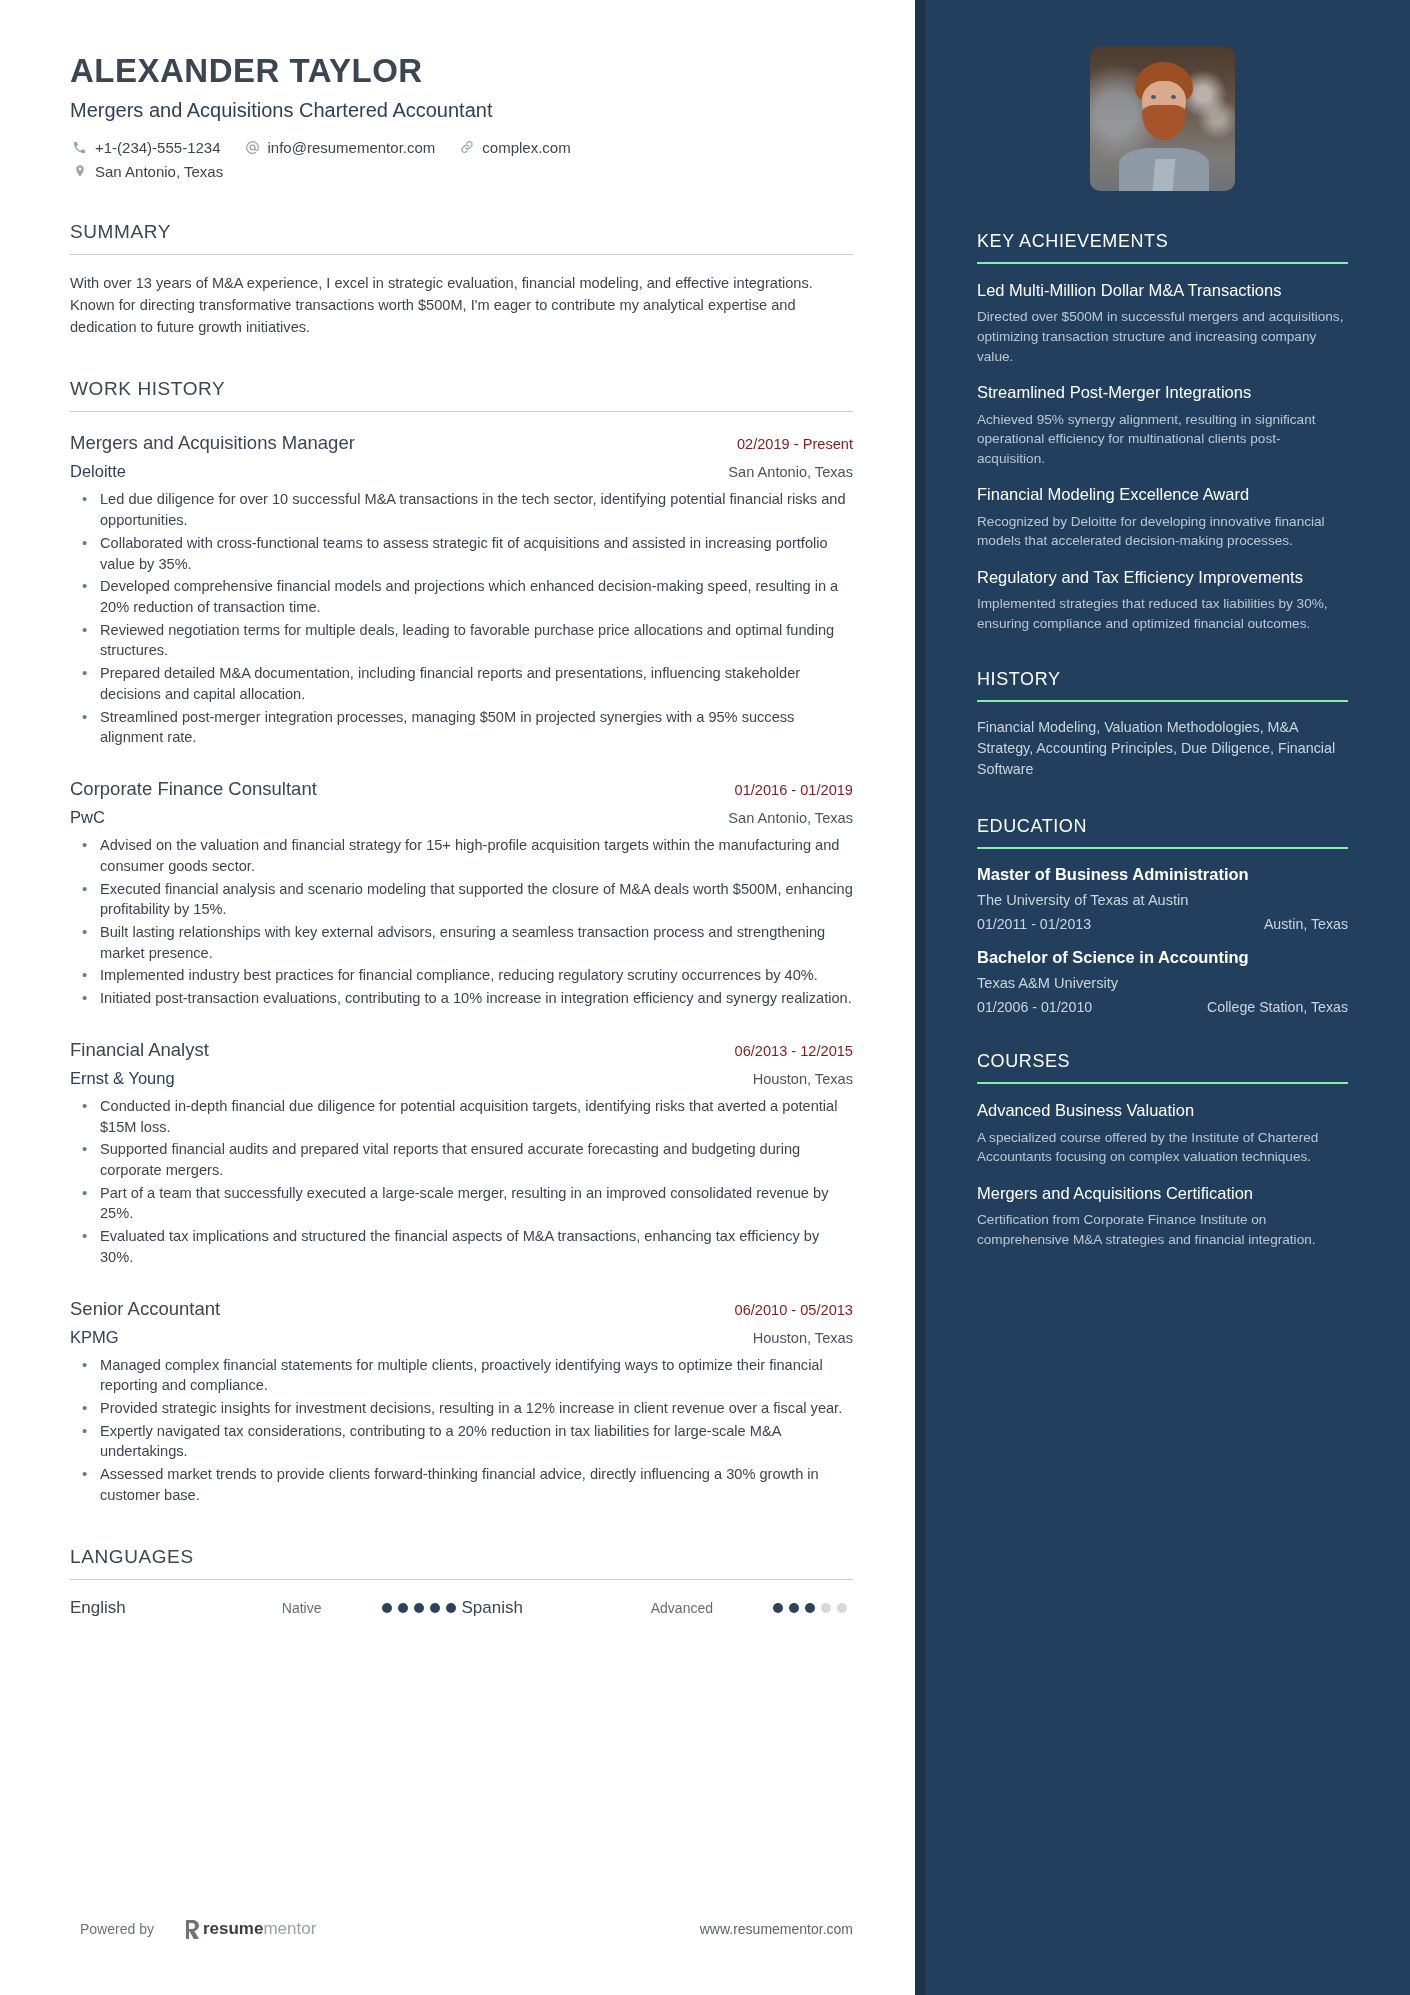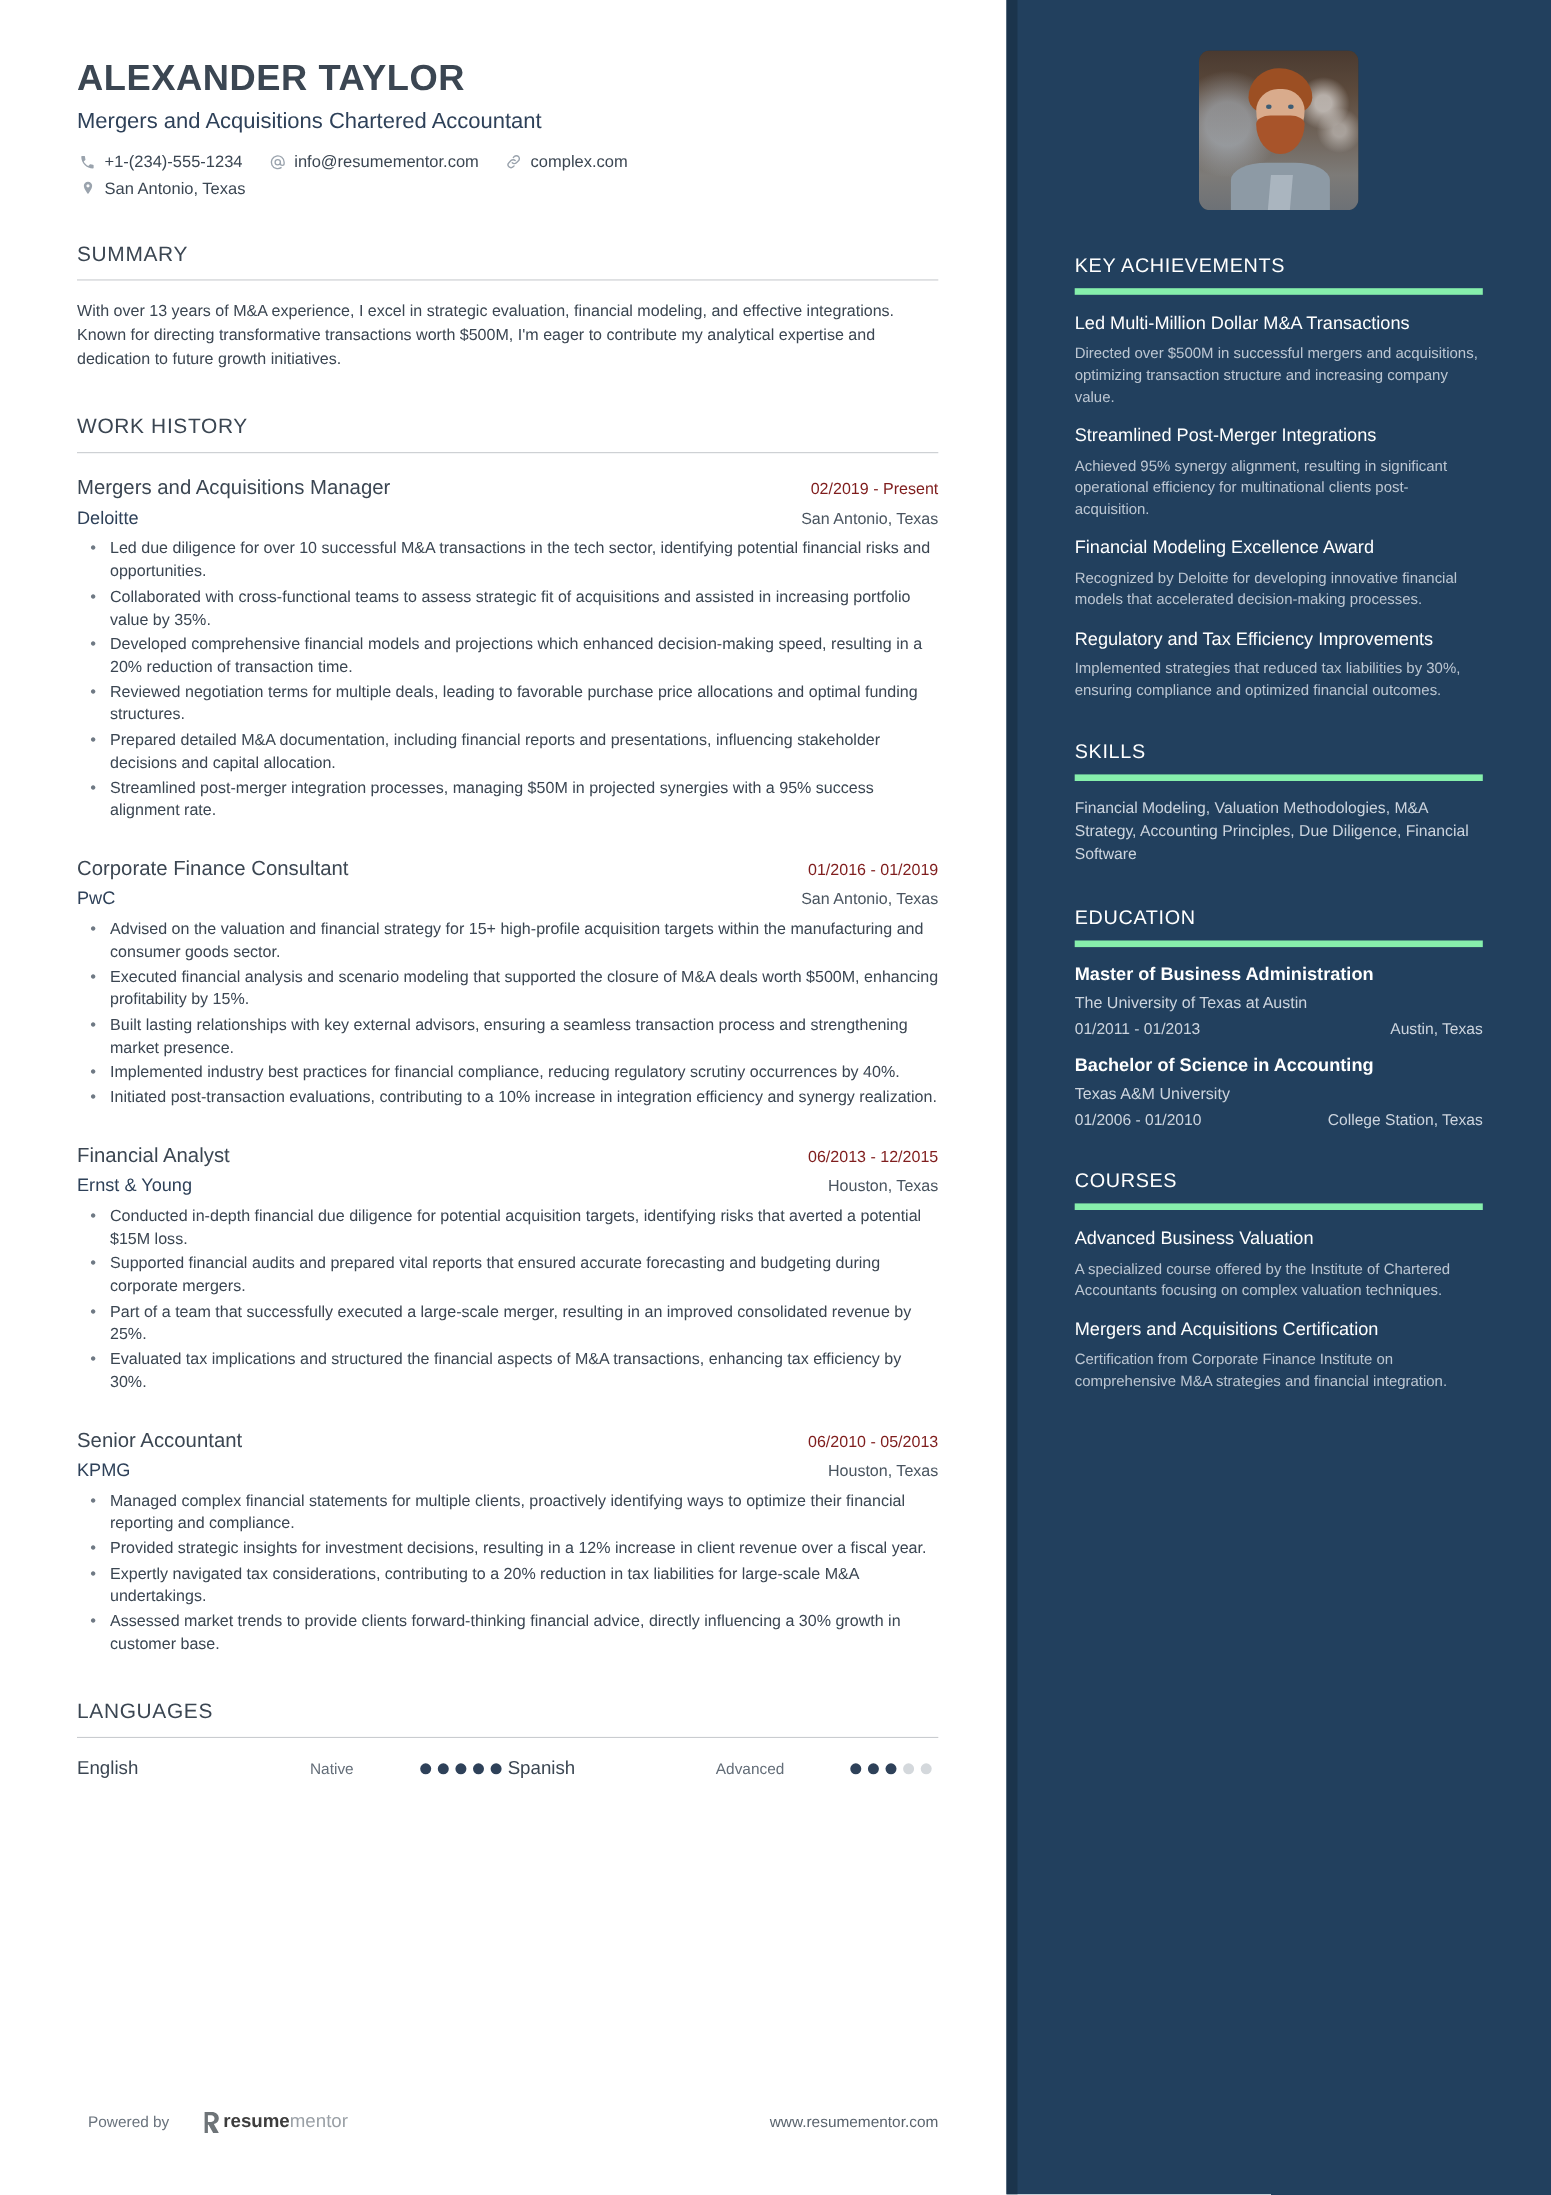--- a/index.html
+++ b/index.html
@@ -282,21 +282,21 @@
   }
 
   .sb-section { margin-top: 36px; }
   .sb-section.first { margin-top: 40px; }
   .sb-title {
     font-size: 18px;
     letter-spacing: 0.6px;
     color: #ffffff;
     font-weight: 400;
     padding-bottom: 10px;
-    border-bottom: 6px solid #86efac;
+    border-bottom: 2px solid #86efac;
   }
 
   .ach { margin-top: 16px; }
   .ach-title {
     font-size: 16.5px;
     color: #ffffff;
     line-height: 1.3;
     margin-bottom: 6px;
   }
   .ach-desc {
@@ -552,21 +552,21 @@
      <div class="ach-desc">Recognized by Deloitte for developing innovative financial models that accelerated decision-making processes.</div>
           </div>
           <div class="ach">
             <div class="ach-title">Regulatory and Tax Efficiency Improvements</div>
      <div class="ach-desc">Implemented strategies that reduced tax liabilities by 30%, ensuring compliance and optimized financial outcomes.</div>
           </div>
         </div>
     </div>
 
     <div class="sb-section">
-      <div class="sb-title">SKILLS</div>
+      <div class="sb-title">HISTORY</div>
       <div class="skills-text">Financial Modeling, Valuation Methodologies, M&amp;A Strategy, Accounting Principles, Due Diligence, Financial Software</div>
     </div>
 
     <div class="sb-section">
       <div class="sb-title">EDUCATION</div>
       <div id="edu-container">
           <div class="edu">
             <div class="edu-degree">Master of Business Administration</div>
      <div class="edu-school">The University of Texas at Austin</div>
      <div class="edu-meta">

